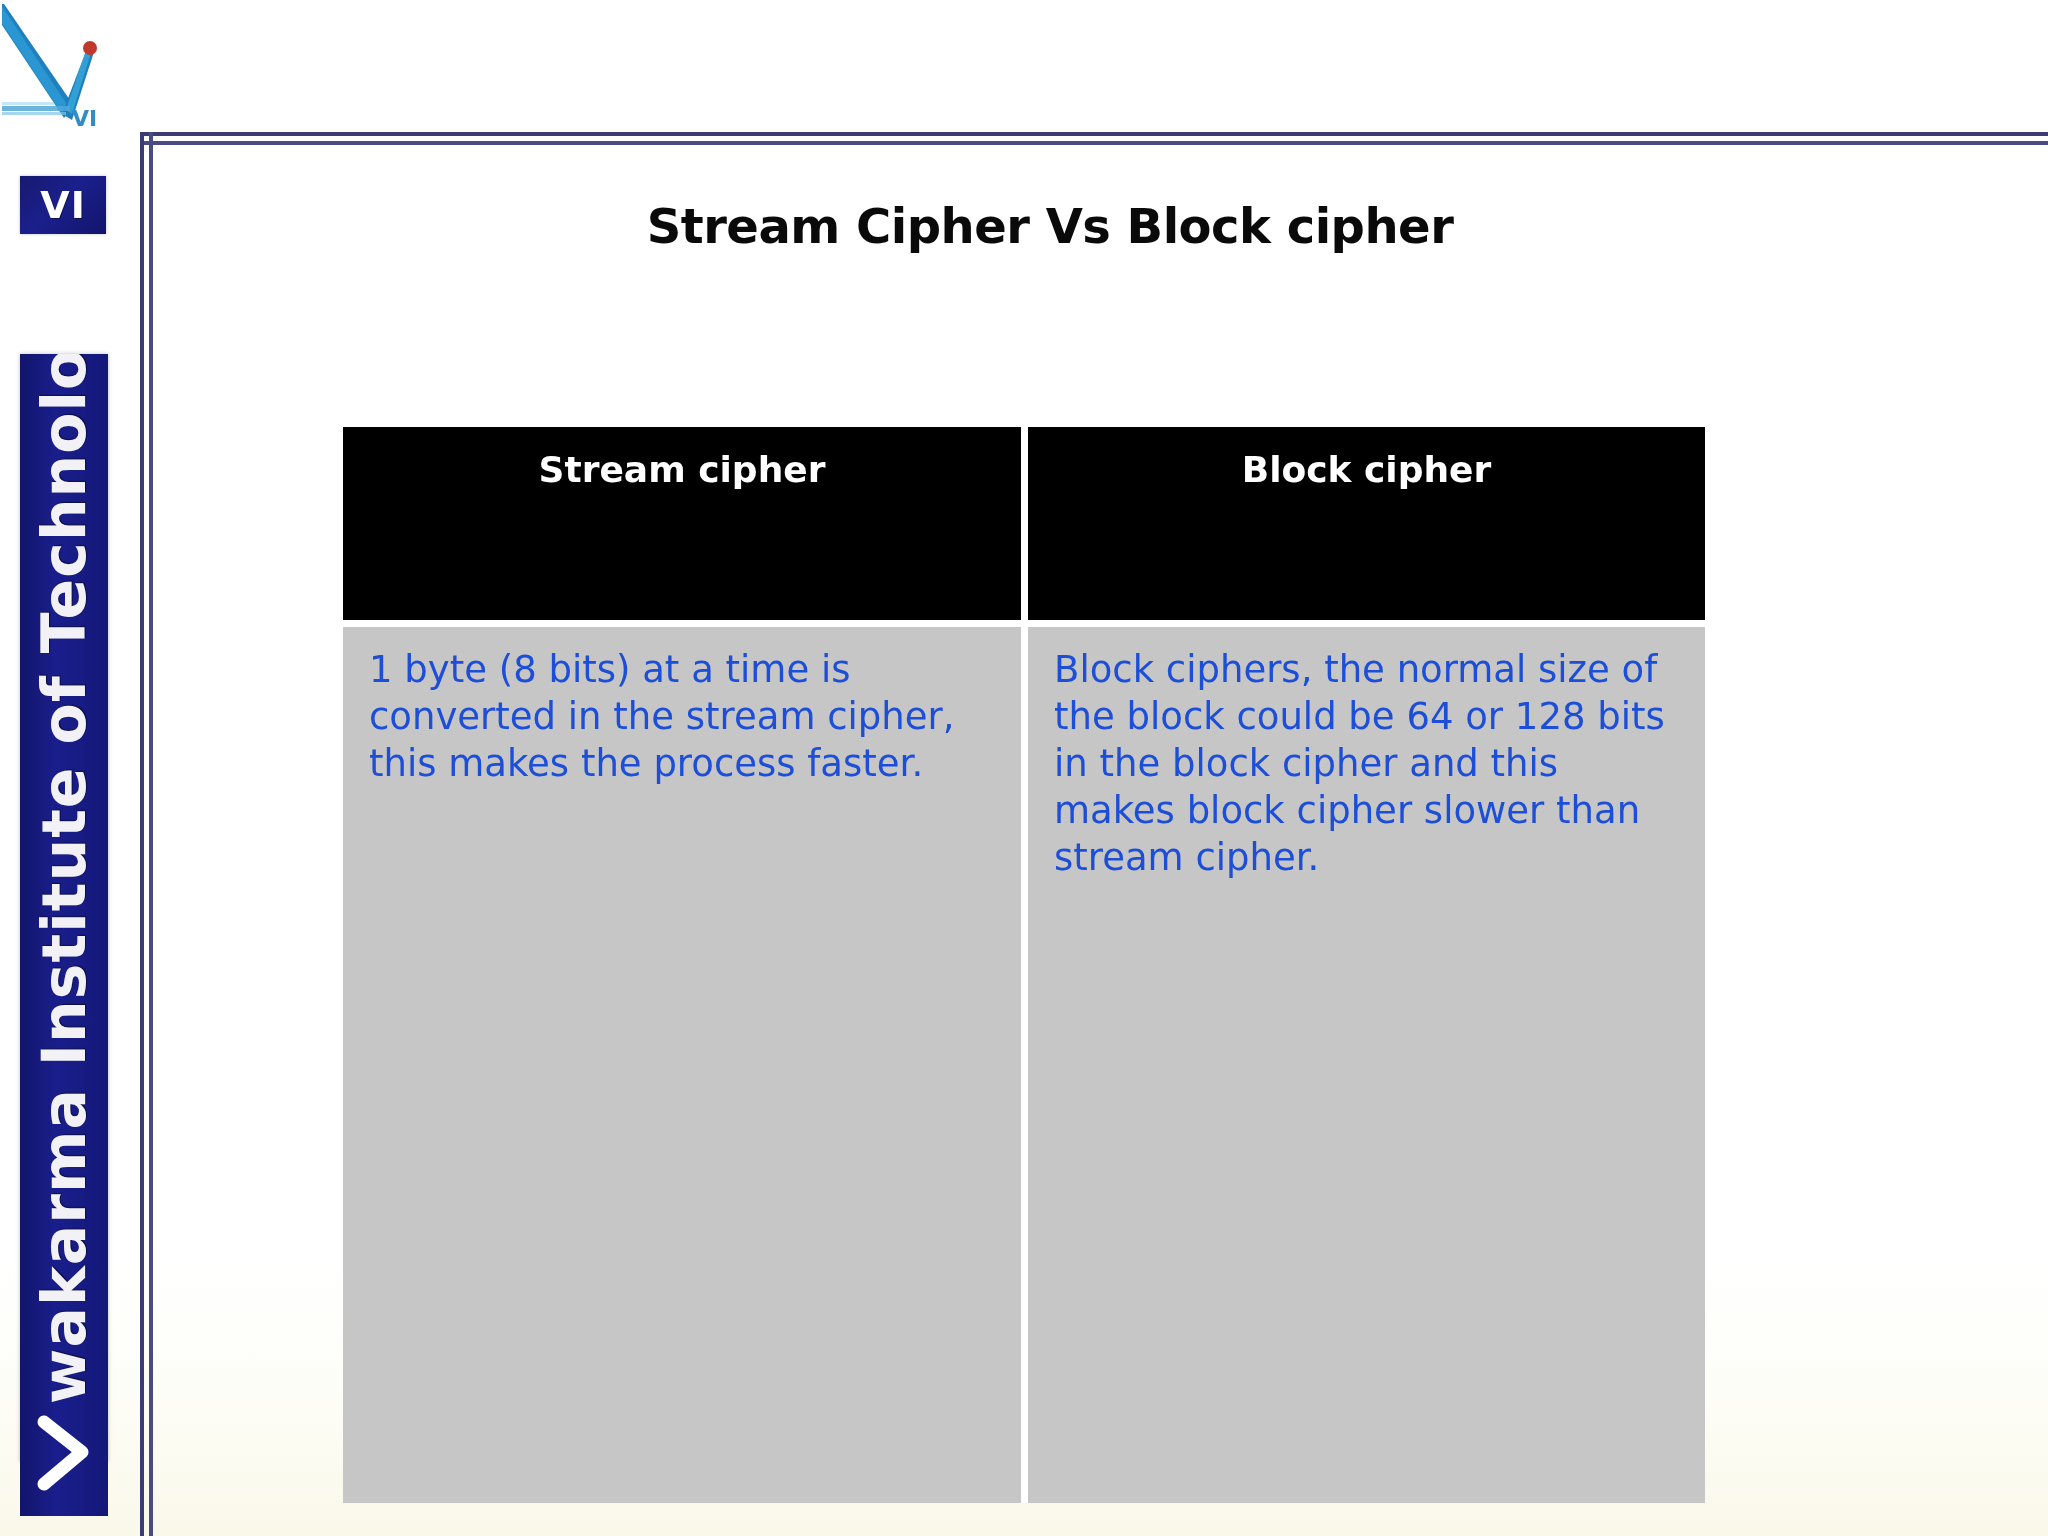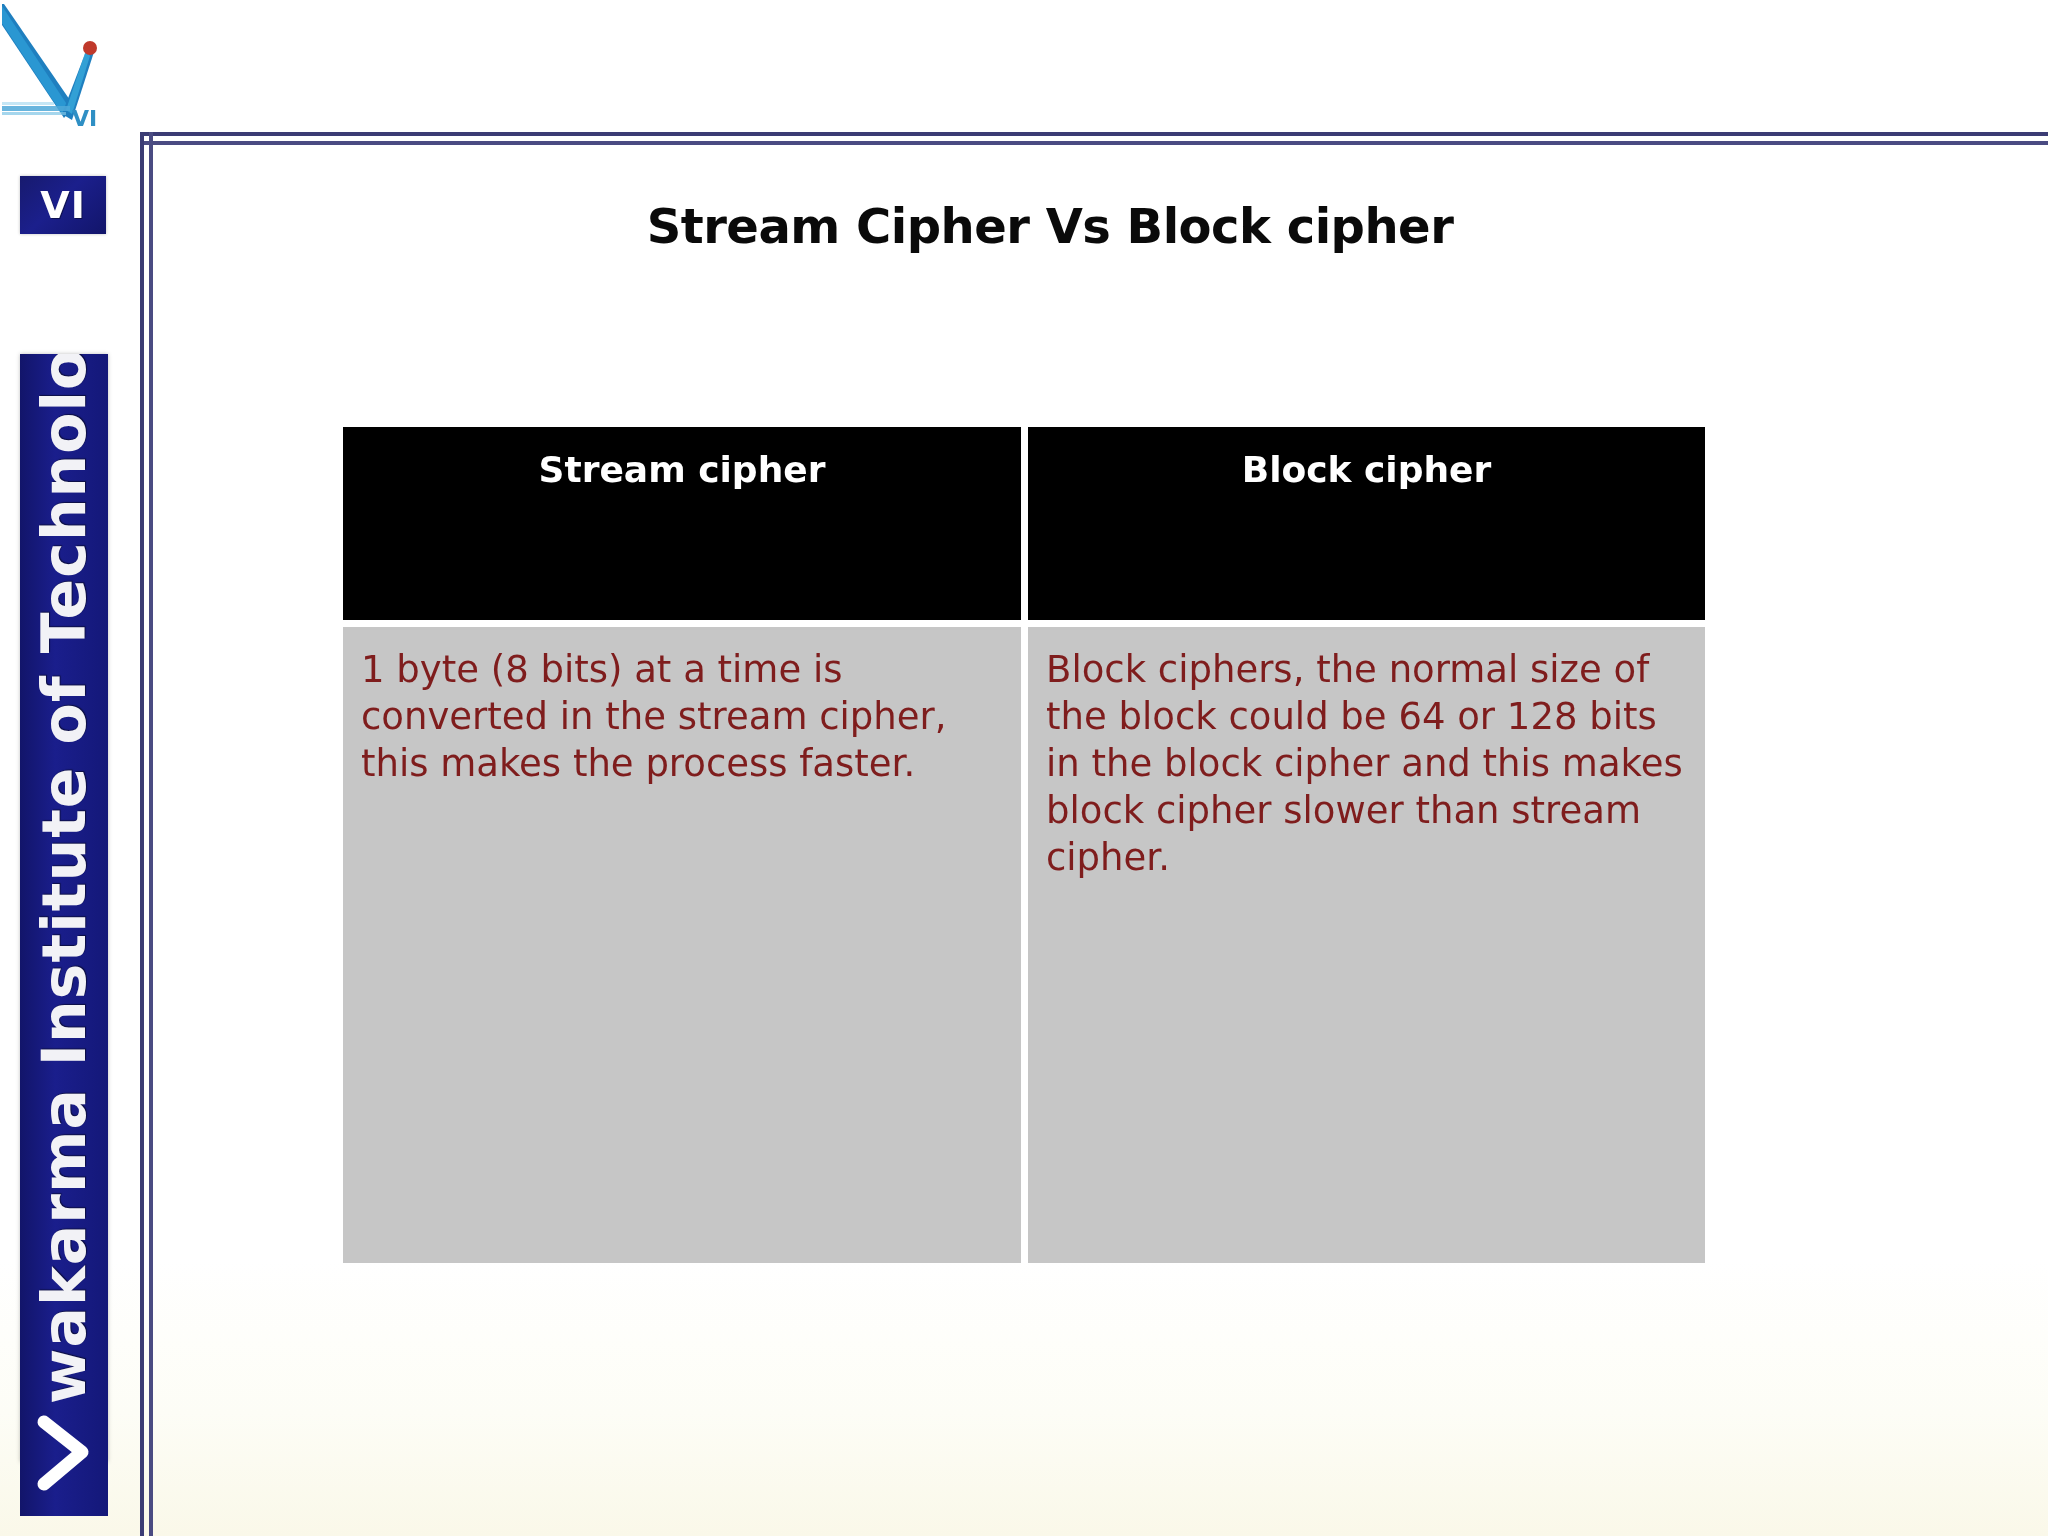--- a/index.html
+++ b/index.html
@@ -160,28 +160,28 @@
     vertical-align: top;
     padding: 22px 18px 0 18px;
     box-sizing: border-box;
     border-right: 7px solid #ffffff;
     border-bottom: 7px solid #ffffff;
     text-align: center;
   }
   .cmp-table .hdr-cell.last { border-right: 0; margin-left: 31px; }
   .cmp-table .body-cell {
     background: #c6c6c6;
-    color: #7f1d1d;
+    color: #1d4ed8;
     font-family: "DejaVu Sans", sans-serif;
     font-weight: normal;
     font-size: 37px;
     line-height: 1.27;
-    height: 636px;
+    height: 876px;
     vertical-align: top;
-    padding: 20px 22px 0 18px;
+    padding: 20px 22px 0 26px;
     box-sizing: border-box;
     border-right: 7px solid #ffffff;
   }
   .cmp-table .body-cell.last { border-right: 0; }
   .col-a { width: 685px; }
   .col-b { width: 677px; }
 </style>
 </head>
 <body>
 

